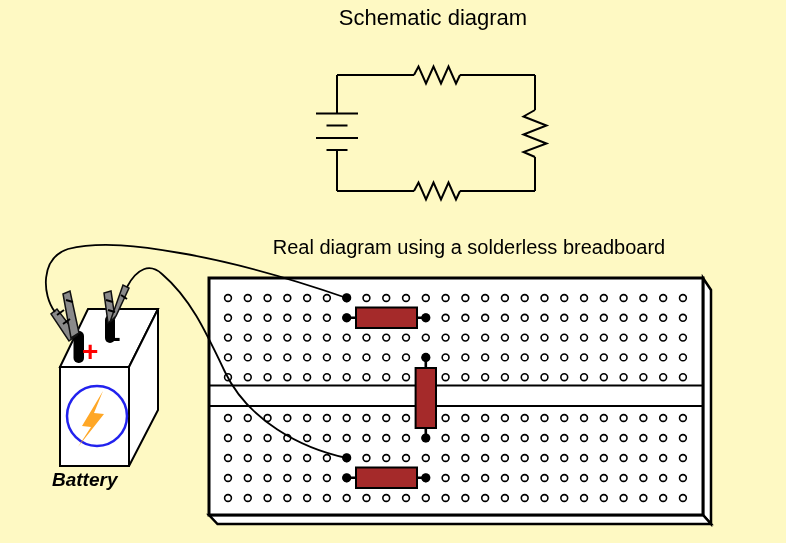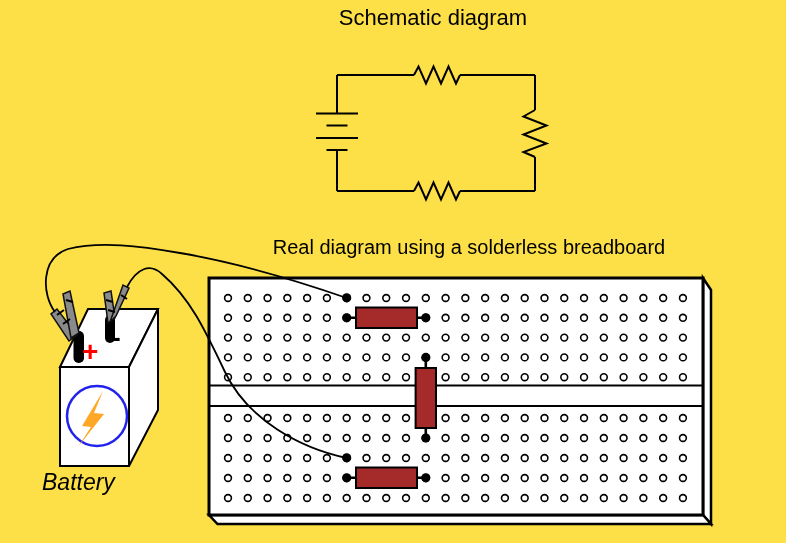--- a/index.html
+++ b/index.html
@@ -1,35 +1,35 @@
 <!DOCTYPE html>
 <html><head>
 <meta charset="utf-8">
 <style>
   html,body{margin:0;padding:0;background:#fff;}
   #stage{
     position:relative;
     width:786px;height:543px;
-    background:#fde047;
+    background:#fef9c3;
     font-family:"Liberation Sans", sans-serif;
     overflow:hidden;
   }
   #diagram-svg{position:absolute;left:0;top:0;}
   .label{position:absolute;color:#000;}
   #schematic-title{
     left:333px;top:5px;width:200px;
     text-align:center;font-size:22px;line-height:25px;
   }
   #breadboard-title{
     left:219px;top:236px;width:500px;
     text-align:center;font-size:20px;
   }
   #battery-label{
-    left:42px;top:469px;
-    font-size:23px;font-style:italic;
+    left:52px;top:469px;
+    font-size:19px;font-style:italic;font-weight:bold;
   }
   #plus-sign{
     left:82px;top:338px;
     font-size:28px;font-weight:bold;color:#FF0000;line-height:28px;
   }
   #minus-sign{
     left:112px;top:324px;
     font-size:26px;font-weight:bold;color:#000;line-height:26px;
   }
 </style>

